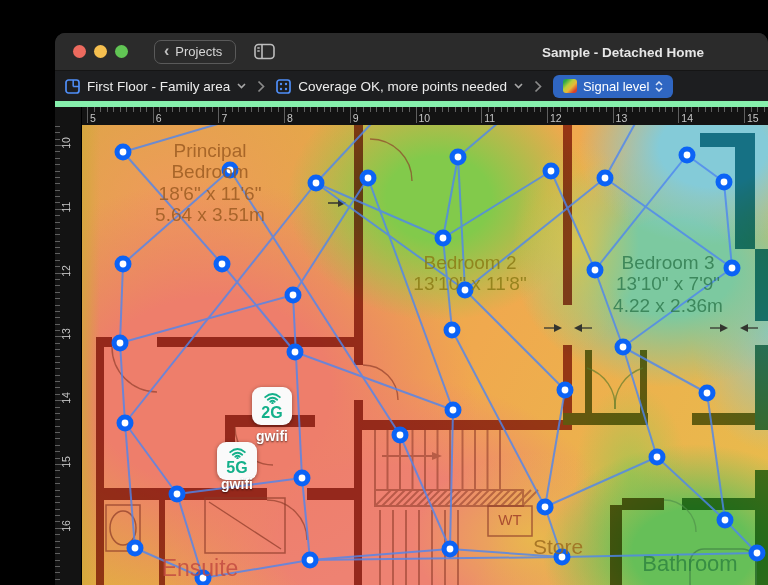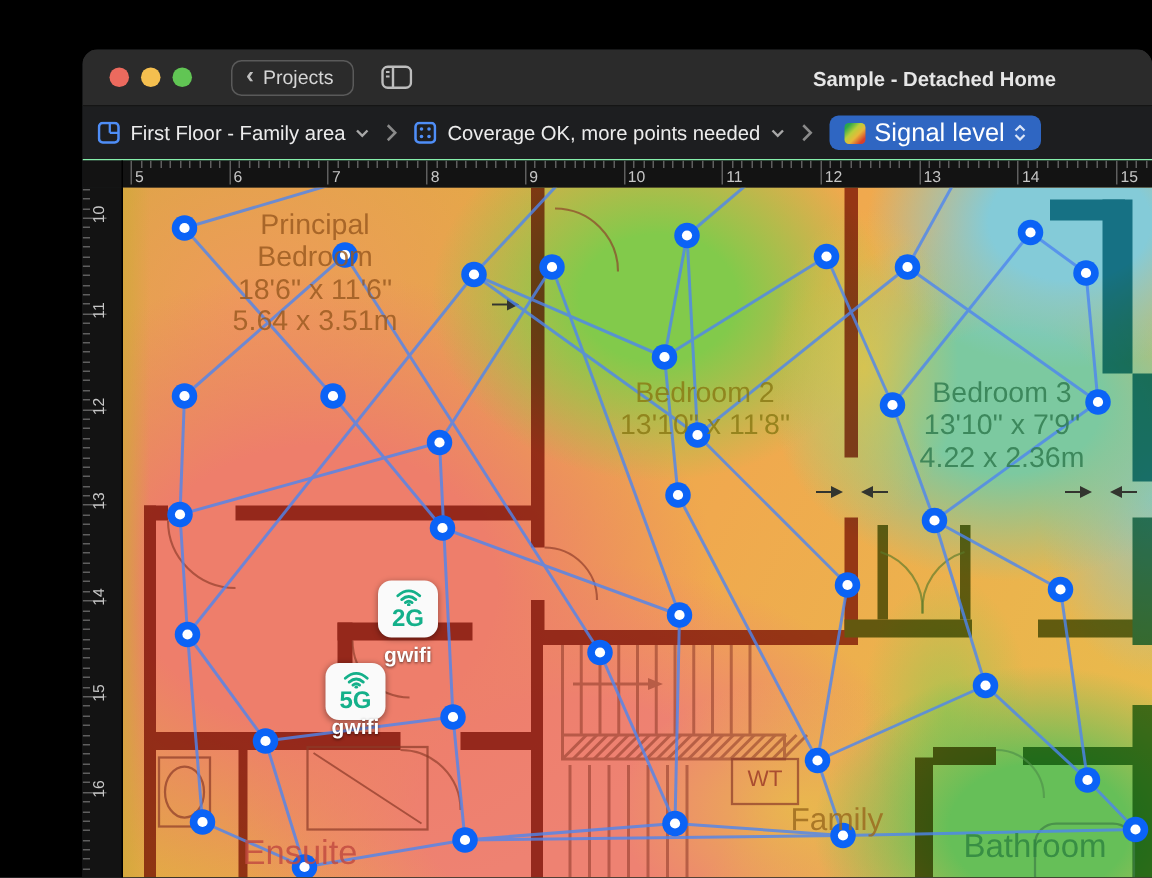--- a/index.html
+++ b/index.html
@@ -15,26 +15,26 @@
   .tl { width:13px; height:13px; border-radius:50%; }
   .tl.r { background:#ec6a5e; } .tl.y { background:#f5bf4f; } .tl.g { background:#61c554; }
   .btn-projects { margin-left:26px; display:flex; align-items:center; gap:6px;
                   padding:3px 13px 4px 9px; border:1px solid #5a5a5a; border-radius:7px;
                   color:#d6d6d6; font-size:13px; background:transparent; cursor:default; }
   .btn-projects .chev { font-size:16px; line-height:10px; color:#c0c0c0; font-weight:600; }
   .sb-toggle { margin-left:18px; display:flex; align-items:center; }
   .wtitle { position:absolute; left:487px; top:0; height:38px; display:flex;
             align-items:center; color:#e6e6e6; font-size:13.5px; font-weight:600; }
   
-  .toolbar { height:36px; background:#1d1e20; border-bottom:1px solid #86efac;
+  .toolbar { height:36px; background:#1d1e20; border-bottom:6px solid #86efac;
              display:flex; align-items:center; padding-left:10px; gap:8px; }
   .crumb { display:flex; align-items:center; gap:7px; color:#ececec; font-size:13.5px; }
   .sepchev { display:flex; margin:0 3px; }
   .pill { display:flex; align-items:center; gap:6px; height:23px; padding:0 10px;
-          border-radius:6px; background:var(--pill,#2f66c2); color:#fff; font-size:17px; }
+          border-radius:6px; background:var(--pill,#2f66c2); color:#fff; font-size:13px; }
   .grad-ic { width:14px; height:14px; border-radius:3px;
              background:linear-gradient(135deg,#2ba84a 15%,#b9cf3a 40%,#e8b83a 60%,#d8402c 85%); }
   .updown { display:flex; flex-direction:column; gap:1px; }
   
   .ruler-row { display:flex; height:18px; }
   .corner { width:27px; height:18px; background:#131313; border-right:1px solid #000; }
   .ruler-top { position:relative; flex:1; background:#131313; overflow:hidden; }
   .ruler-top .t { position:absolute; top:0; width:1px; background:#5f5f5f; }
   .ruler-top .lab { position:absolute; bottom:1px; font-size:10.5px; color:#c6c6c6; }
   .main-row { display:flex; height:460px; }
@@ -666,21 +666,21 @@
           </div>
           <div class="room-label" style="left: 586px; top: 127px; color: rgb(47, 122, 78); font-size: 19px;">
             <div>Bedroom 3</div>
             <div>13'10" x 7'9"</div>
             <div>4.22 x 2.36m</div>
           </div>
           <div class="room-label" style="left: 118px; top: 431px; color: rgb(194, 74, 64); font-size: 23px;">
             <div>Ensuite</div>
           </div>
           <div class="room-label" style="left: 476px; top: 410px; color: rgb(156, 106, 30); font-size: 21px;">
-            <div>Family</div>
+            <div>Store</div>
           </div>
           <div class="room-label" style="left: 608px; top: 427px; color: rgb(46, 132, 64); font-size: 22px;">
             <div>Bathroom</div>
           </div>
           <div class="room-label" style="left: 428px; top: 387px; color: rgb(156, 58, 40); font-size: 15px;">
             <div>WT</div>
           </div>
           <div class="ap" style="left: 170px; top: 262px;">
             <svg class="wifi" viewBox="0 0 24 14">
               <path d="M3.5 6 Q12 -1.5 20.5 6"></path>

